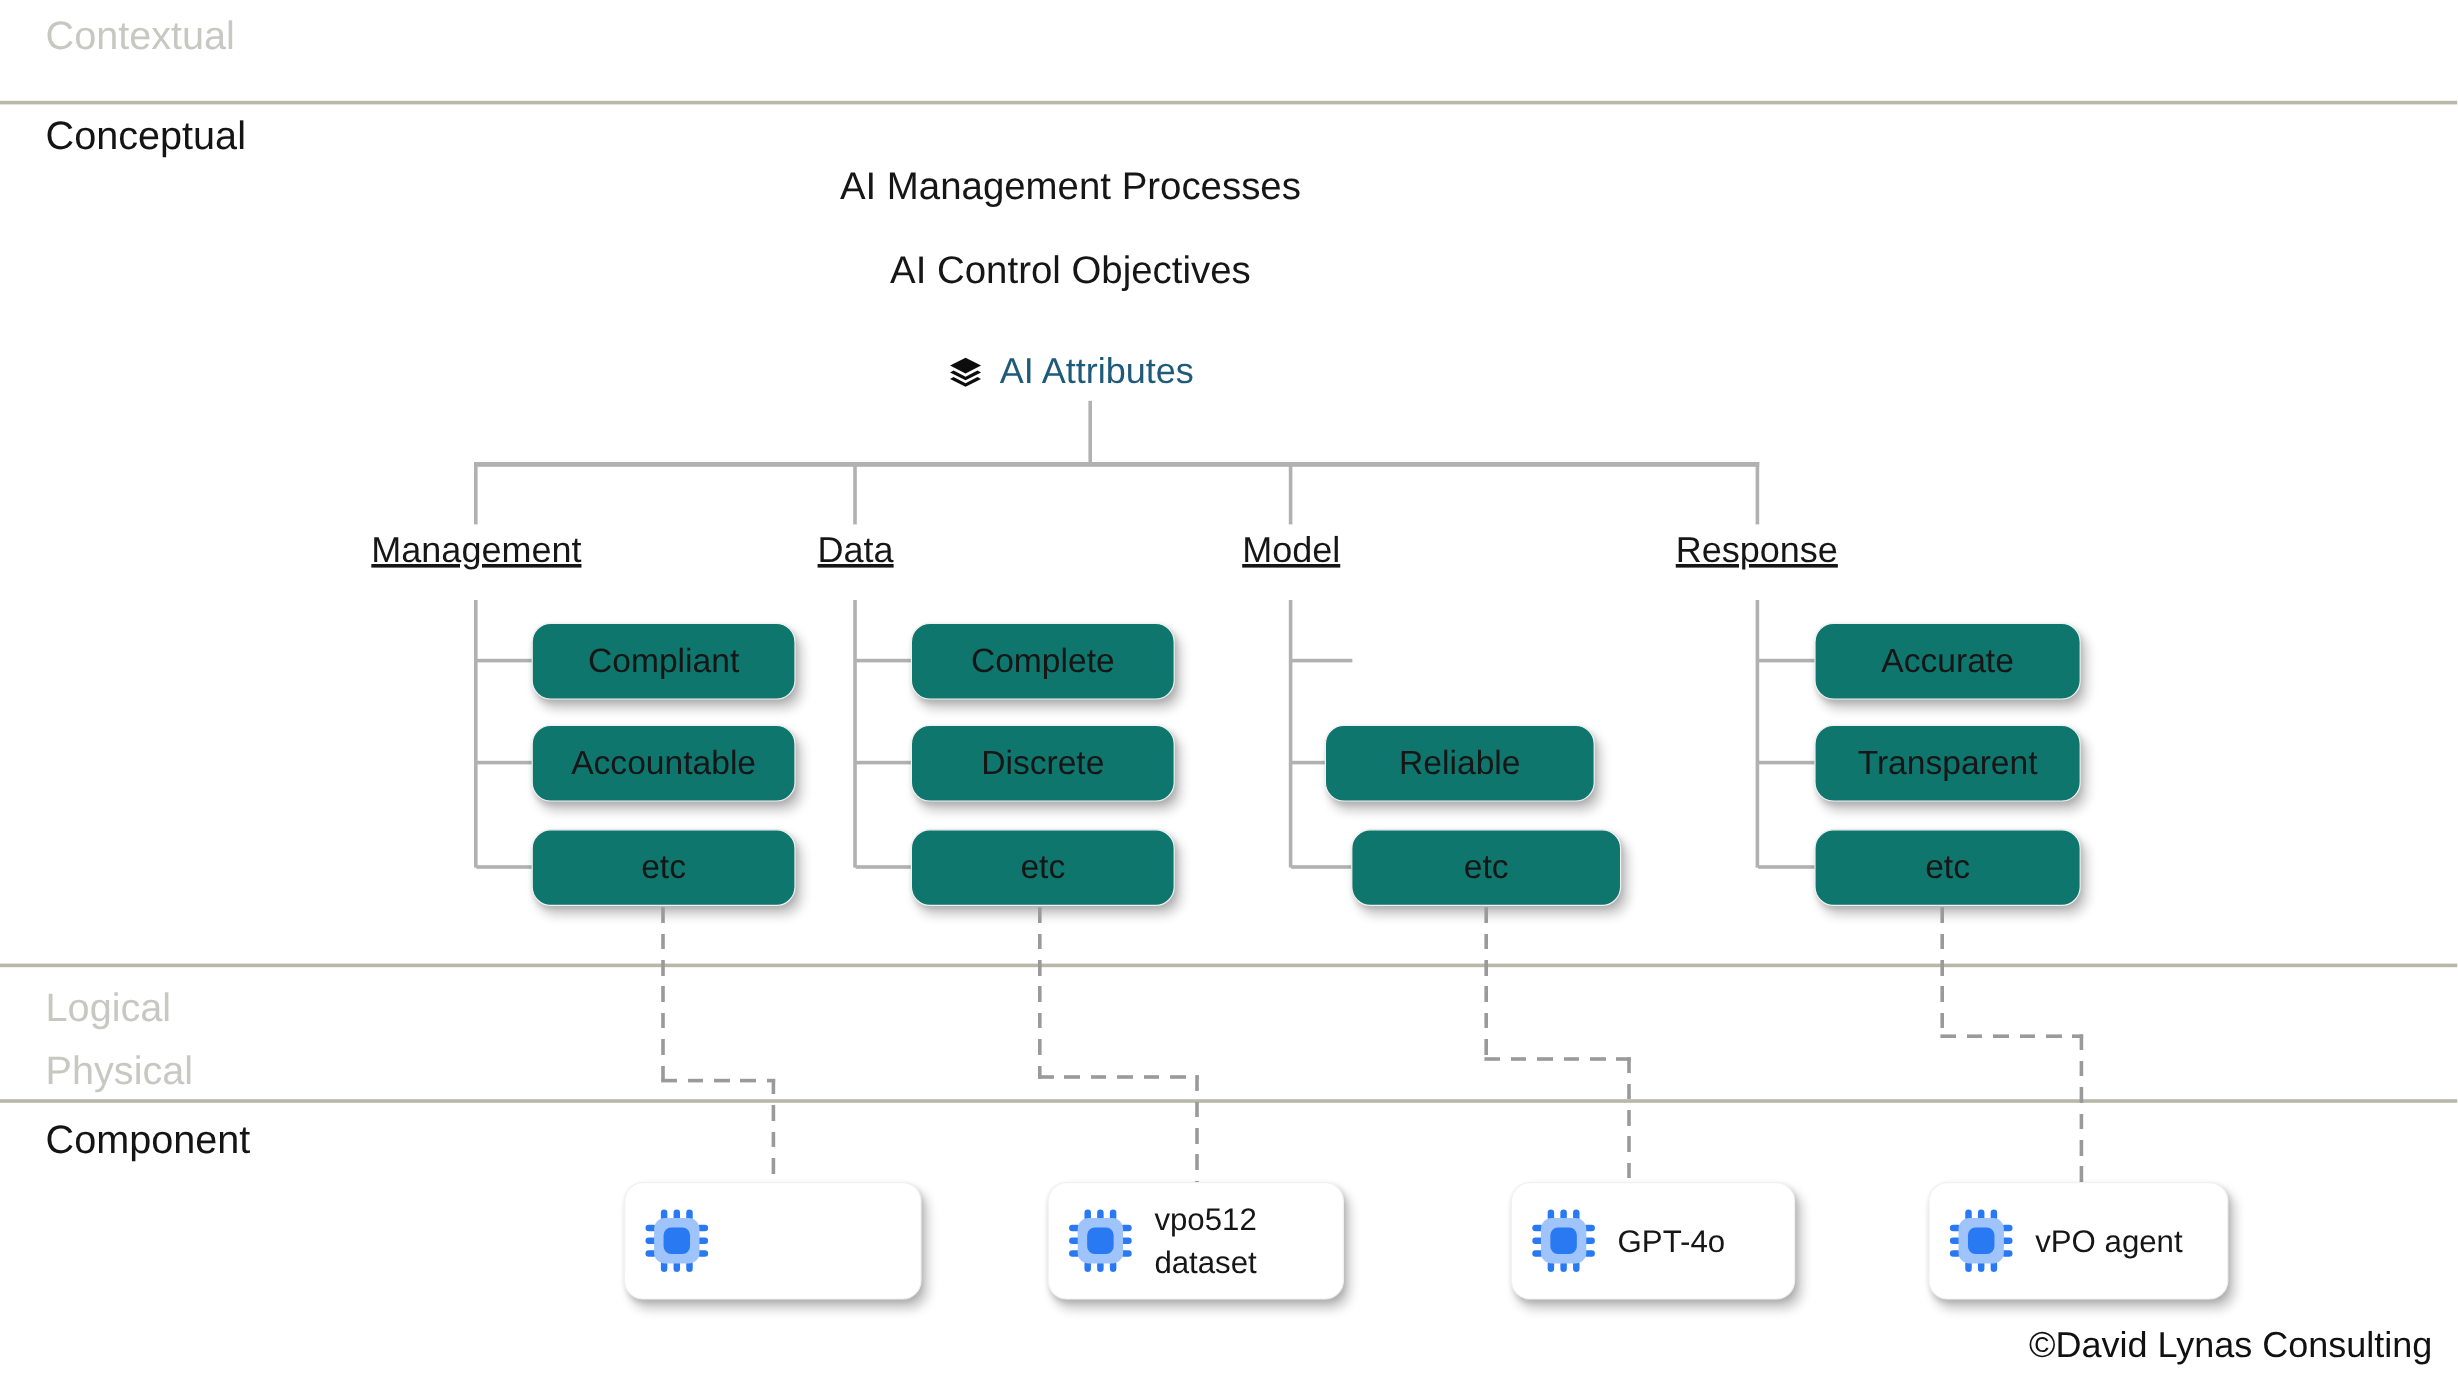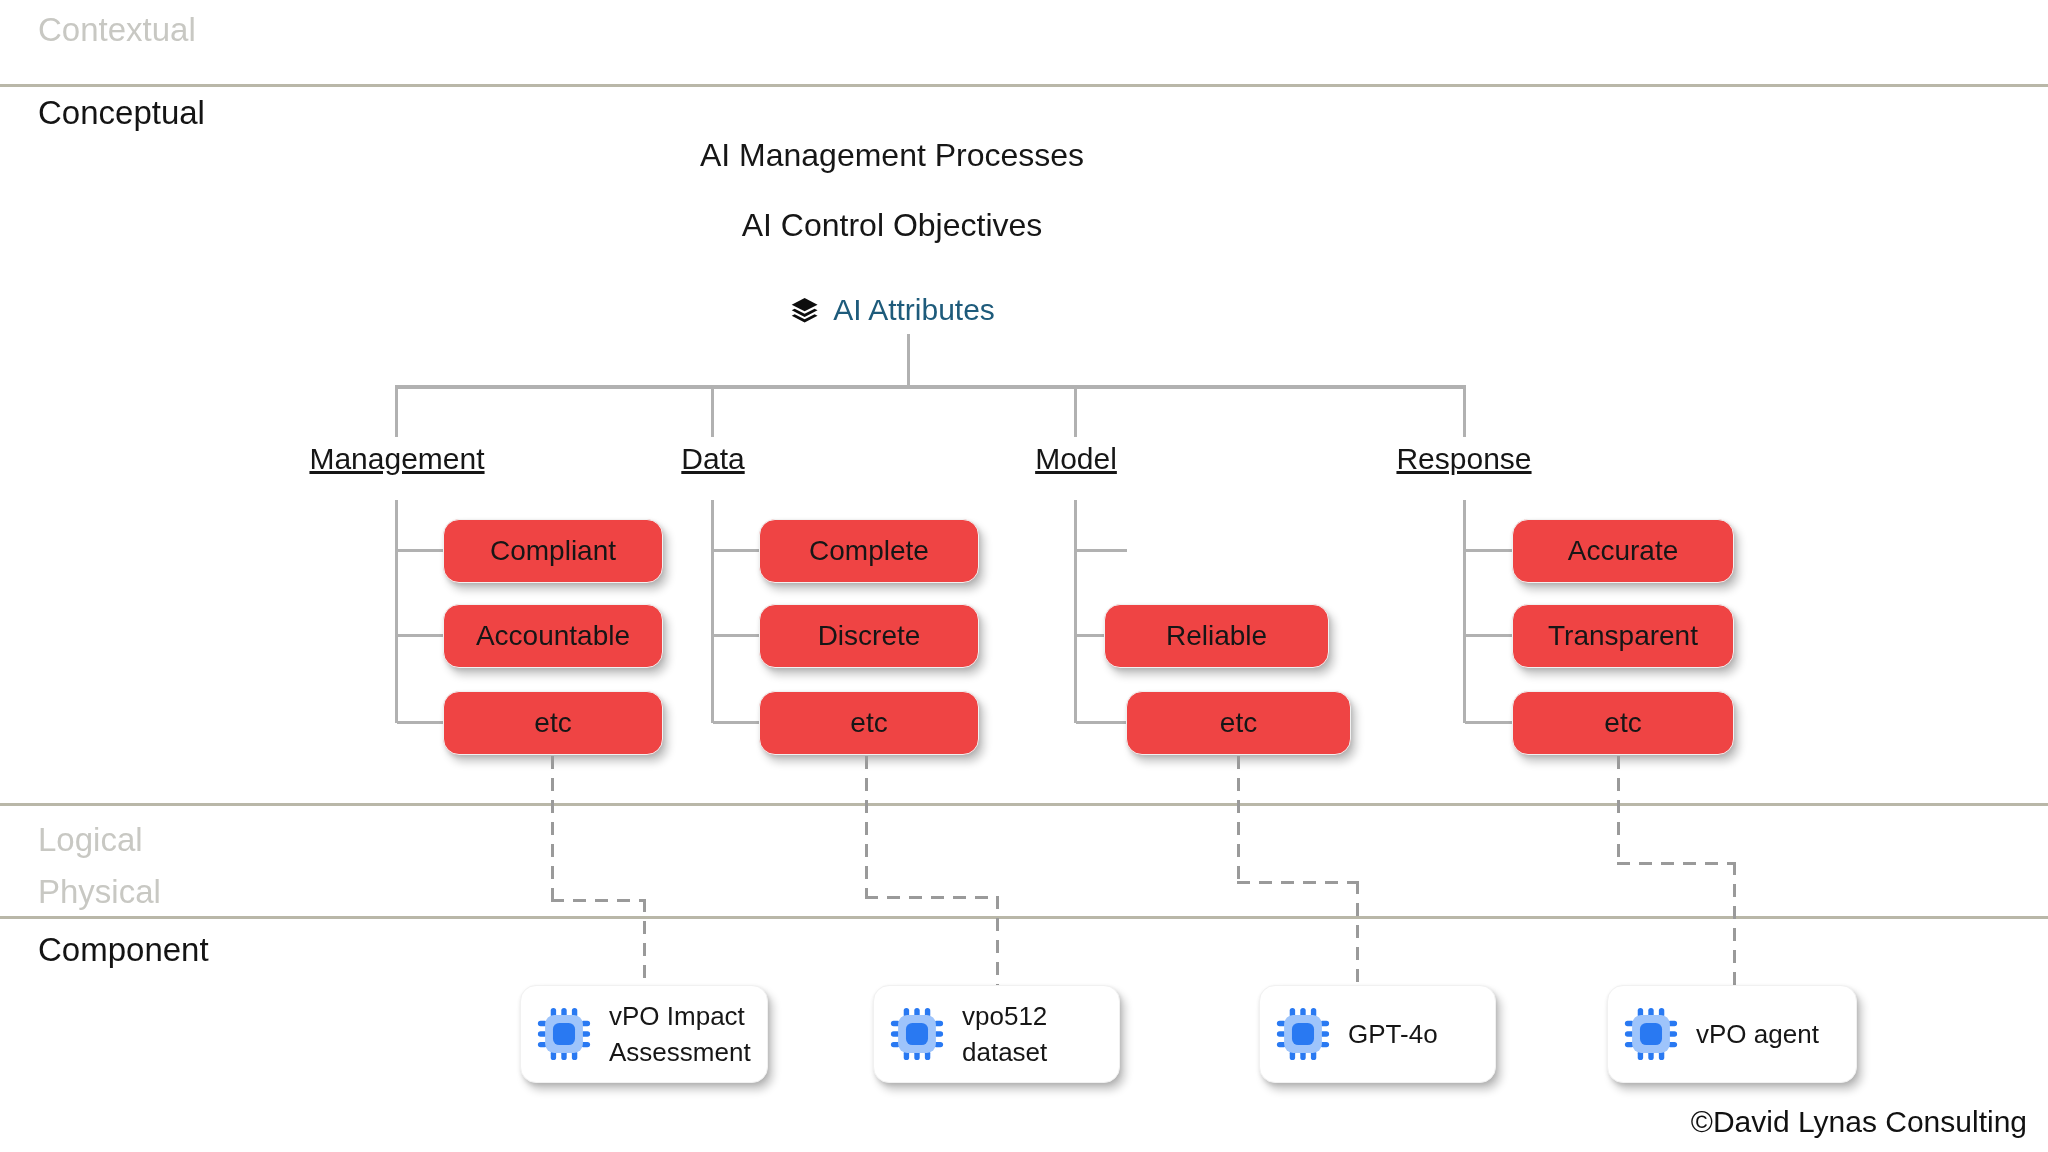--- a/index.html
+++ b/index.html
@@ -15,21 +15,21 @@
   
   .title{position:absolute;left:892px;transform:translateX(-50%);font-size:32px;line-height:44px;white-space:nowrap;color:#161616;}
   .attributes{position:absolute;left:892px;transform:translateX(-50%);display:flex;align-items:center;gap:13px;height:44px;}
   .attributes .label{font-size:30px;color:var(--accent-teal,#1e5b7b);white-space:nowrap;}
   
   .tline{position:absolute;background:#b1b1b1;}
   
   .branch-label{position:absolute;transform:translateX(-50%);font-size:30px;line-height:38px;color:#161616;white-space:nowrap;text-decoration:underline;}
   
   .node{
-    position:absolute;height:64px;background:#ef4444;border:1px solid #f1f1f1;border-radius:16px;
+    position:absolute;height:64px;background:#0f766e;border:1px solid #f1f1f1;border-radius:16px;
     display:flex;align-items:center;justify-content:center;
     box-shadow:5px 7px 9px rgba(0,0,0,0.22), 1px 2px 4px rgba(0,0,0,0.12);
     font-size:28px;color:#161616;box-sizing:border-box;white-space:nowrap;
   }
   
   .dash-v{position:absolute;width:3px;background:repeating-linear-gradient(to bottom,var(--dash-gray,#9a9a9a) 0 13px,transparent 13px 22px);}
   .dash-h{position:absolute;height:3px;background:repeating-linear-gradient(to right,var(--dash-gray,#9a9a9a) 0 13px,transparent 13px 22px);}
   
   .card{
     position:absolute;top:985px;height:98px;background:#fff;border:1px solid #f1f1f1;border-radius:16px;
@@ -164,22 +164,20 @@
         <rect x="0.4" y="6.1" width="4.2" height="2.4" rx="1.2"></rect>
           <rect x="0.4" y="10.8" width="4.2" height="2.4" rx="1.2"></rect>
           <rect x="0.4" y="15.5" width="4.2" height="2.4" rx="1.2"></rect>
         <rect x="19.4" y="6.1" width="4.2" height="2.4" rx="1.2"></rect>
           <rect x="19.4" y="10.8" width="4.2" height="2.4" rx="1.2"></rect>
           <rect x="19.4" y="15.5" width="4.2" height="2.4" rx="1.2"></rect>
       </g>
       <rect x="3.6" y="3.6" width="16.8" height="16.8" rx="4" fill="#9ec4fb"></rect>
       <rect x="7.1" y="7.1" width="9.8" height="9.8" rx="2.8" fill="#2979f2"></rect>
     </svg>
-    <span class="card-label">vPO Impact
-Assessment</span>
   </div>
 
   <div class="card" style="left:873px;width:247px">
     <svg class="icon" viewBox="0 0 24 24" width="54" height="54" aria-hidden="true">
       <g fill="#2979f2">
         <rect x="6.1" y="0.4" width="2.4" height="4.2" rx="1.2"></rect>
           <rect x="10.8" y="0.4" width="2.4" height="4.2" rx="1.2"></rect>
           <rect x="15.5" y="0.4" width="2.4" height="4.2" rx="1.2"></rect>
         <rect x="6.1" y="19.4" width="2.4" height="4.2" rx="1.2"></rect>
           <rect x="10.8" y="19.4" width="2.4" height="4.2" rx="1.2"></rect>

